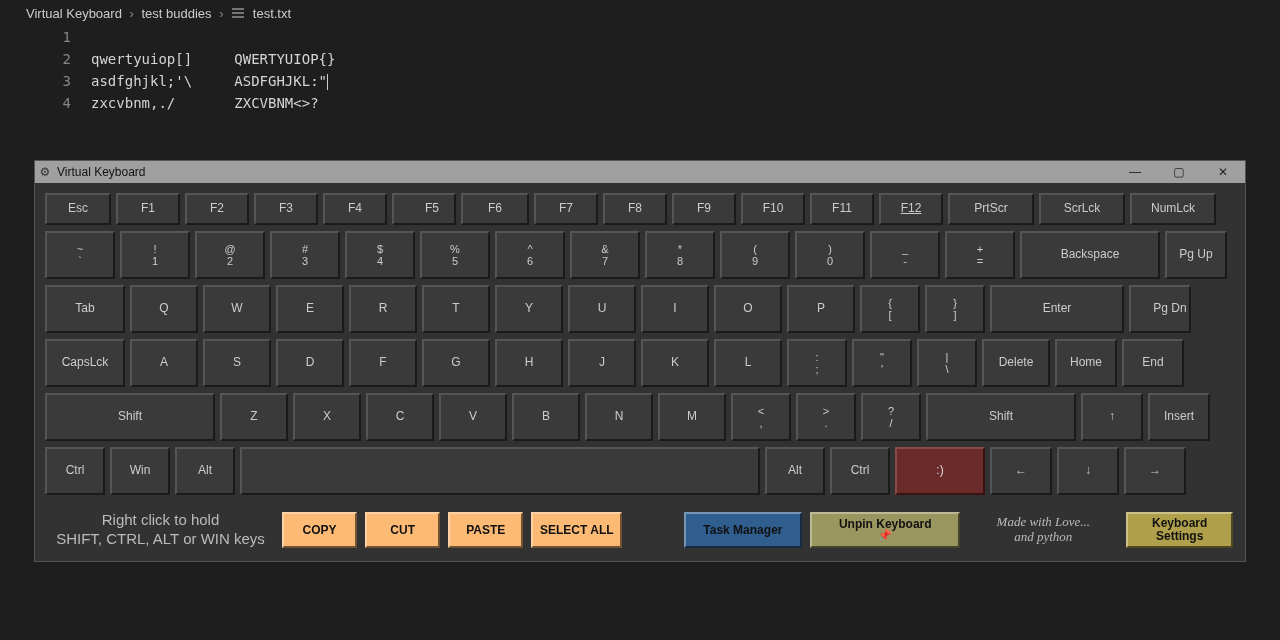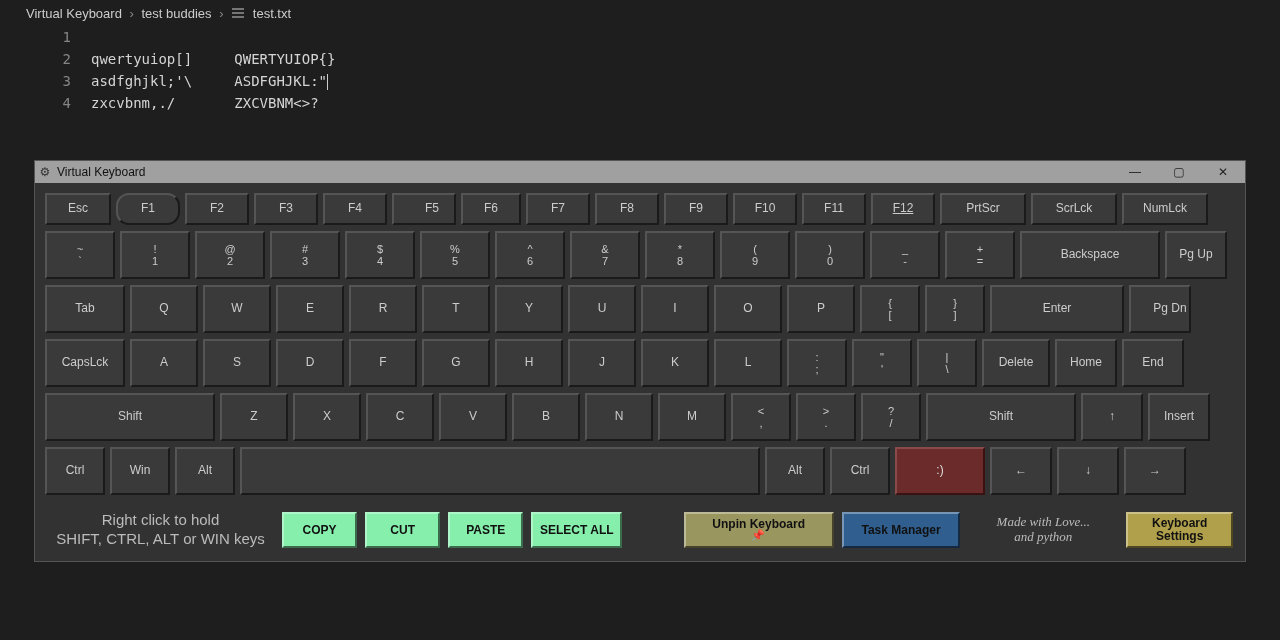--- a/index.html
+++ b/index.html
@@ -20,21 +20,21 @@
 .kbbody{padding:10px 10px 6px 10px}
 .row{display:flex;gap:5px;margin-bottom:6px}
 .key{background:#3a3a3a;border-top:2px solid #555;border-left:2px solid #555;border-right:2px solid #1a1a1a;border-bottom:2px solid #1a1a1a;color:#ccc;display:flex;flex-direction:column;align-items:center;justify-content:center;font-size:12px;height:32px;box-sizing:border-box;line-height:1.1}
 .key.tall{height:48px;font-size:12px}
 .key .u{font-size:11px}
 .key .l{font-size:11px}
 .key.red{background:#6b2b2b;border-top-color:#8a4a4a;border-left-color:#8a4a4a;border-right-color:#3a1212;border-bottom-color:#3a1212;color:#ddd}
 .footer{display:flex;align-items:center;padding:4px 12px 12px 12px;gap:8px}
 .hint{width:230px;text-align:center;color:#bbb;font-size:15px;line-height:1.25}
 .actbtn{height:36px;display:flex;align-items:center;justify-content:center;font-weight:bold;font-size:12px;border-top:2px solid rgba(255,255,255,.35);border-left:2px solid rgba(255,255,255,.35);border-right:2px solid rgba(0,0,0,.55);border-bottom:2px solid rgba(0,0,0,.55);box-sizing:border-box;padding:0 2px;text-align:center}
-.purple{background:#86efac;color:#111;width:76px}
+.purple{background:#fdba74;color:#111;width:76px}
 .blue{background:#2f5e8f;color:#111;width:120px}
 .bluewide{background:#94986a;color:#111;width:152px}
 .unpin{display:flex;flex-direction:column;line-height:1.05}
 .credit{flex:0 0 auto;width:150px;text-align:center;font-style:italic;font-family:"Segoe Script",cursive;color:#bbb;font-size:13px;line-height:1.15}
 .settings{background:#b0a04c;color:#111;width:108px;flex-direction:column;line-height:1.05}
 </style>
 </head>
 <body>
 
 <div class="editor">
@@ -74,26 +74,26 @@
     <div class="icon">⚙</div>
     <div class="title">Virtual Keyboard</div>
     <div class="spacer"></div>
     <div class="winbtn">—</div>
     <div class="winbtn">▢</div>
     <div class="winbtn">✕</div>
   </div>
   <div class="kbbody">
     <div class="row" id="r0">
         <div class="key" style="width: 66px;">Esc</div>
-        <div class="key" style="width: 64px; border-radius: 13px;">F1</div>
+        <div class="key" style="width: 64px;">F1</div>
         <div class="key" style="width: 64px;">F2</div>
         <div class="key" style="width: 64px;">F3</div>
         <div class="key" style="width: 64px;">F4</div>
         <div class="key" style="width: 64px; padding-left: 16px;">F5</div>
-        <div class="key" style="width: 60px;">F6</div>
+        <div class="key" style="width: 68px;">F6</div>
         <div class="key" style="width: 64px;">F7</div>
         <div class="key" style="width: 64px;">F8</div>
         <div class="key" style="width: 64px;">F9</div>
         <div class="key" style="width: 64px;">F10</div>
         <div class="key" style="width: 64px;">F11</div>
         <div class="key" style="width: 64px; text-decoration: underline;">F12</div>
         <div class="key" style="width: 86px;">PrtScr</div>
         <div class="key" style="width: 86px;">ScrLck</div>
         <div class="key" style="width: 86px;">NumLck</div>
       </div>
@@ -244,25 +244,25 @@
   <div class="footer">
     <div class="hint">
       <div>Right click to hold</div>
       <div>SHIFT, CTRL, ALT or WIN keys</div>
     </div>
     <div class="actbtn purple">COPY</div>
     <div class="actbtn purple">CUT</div>
     <div class="actbtn purple">PASTE</div>
     <div class="actbtn purple" style="width:92px">SELECT ALL</div>
     <div style="width:46px"></div>
+    <div class="actbtn blue">Task Manager</div>
     <div class="actbtn bluewide unpin" style="background:#9a9660">
       <span>Unpin Keyboard</span>
       <span style="font-size:11px">📌</span>
     </div>
-    <div class="actbtn blue">Task Manager</div>
     <div class="credit">
       <div>Made with Love...</div>
       <div>and python</div>
     </div>
     <div class="actbtn settings">
       <span>Keyboard</span>
       <span>Settings</span>
     </div>
   </div>
 </div>

